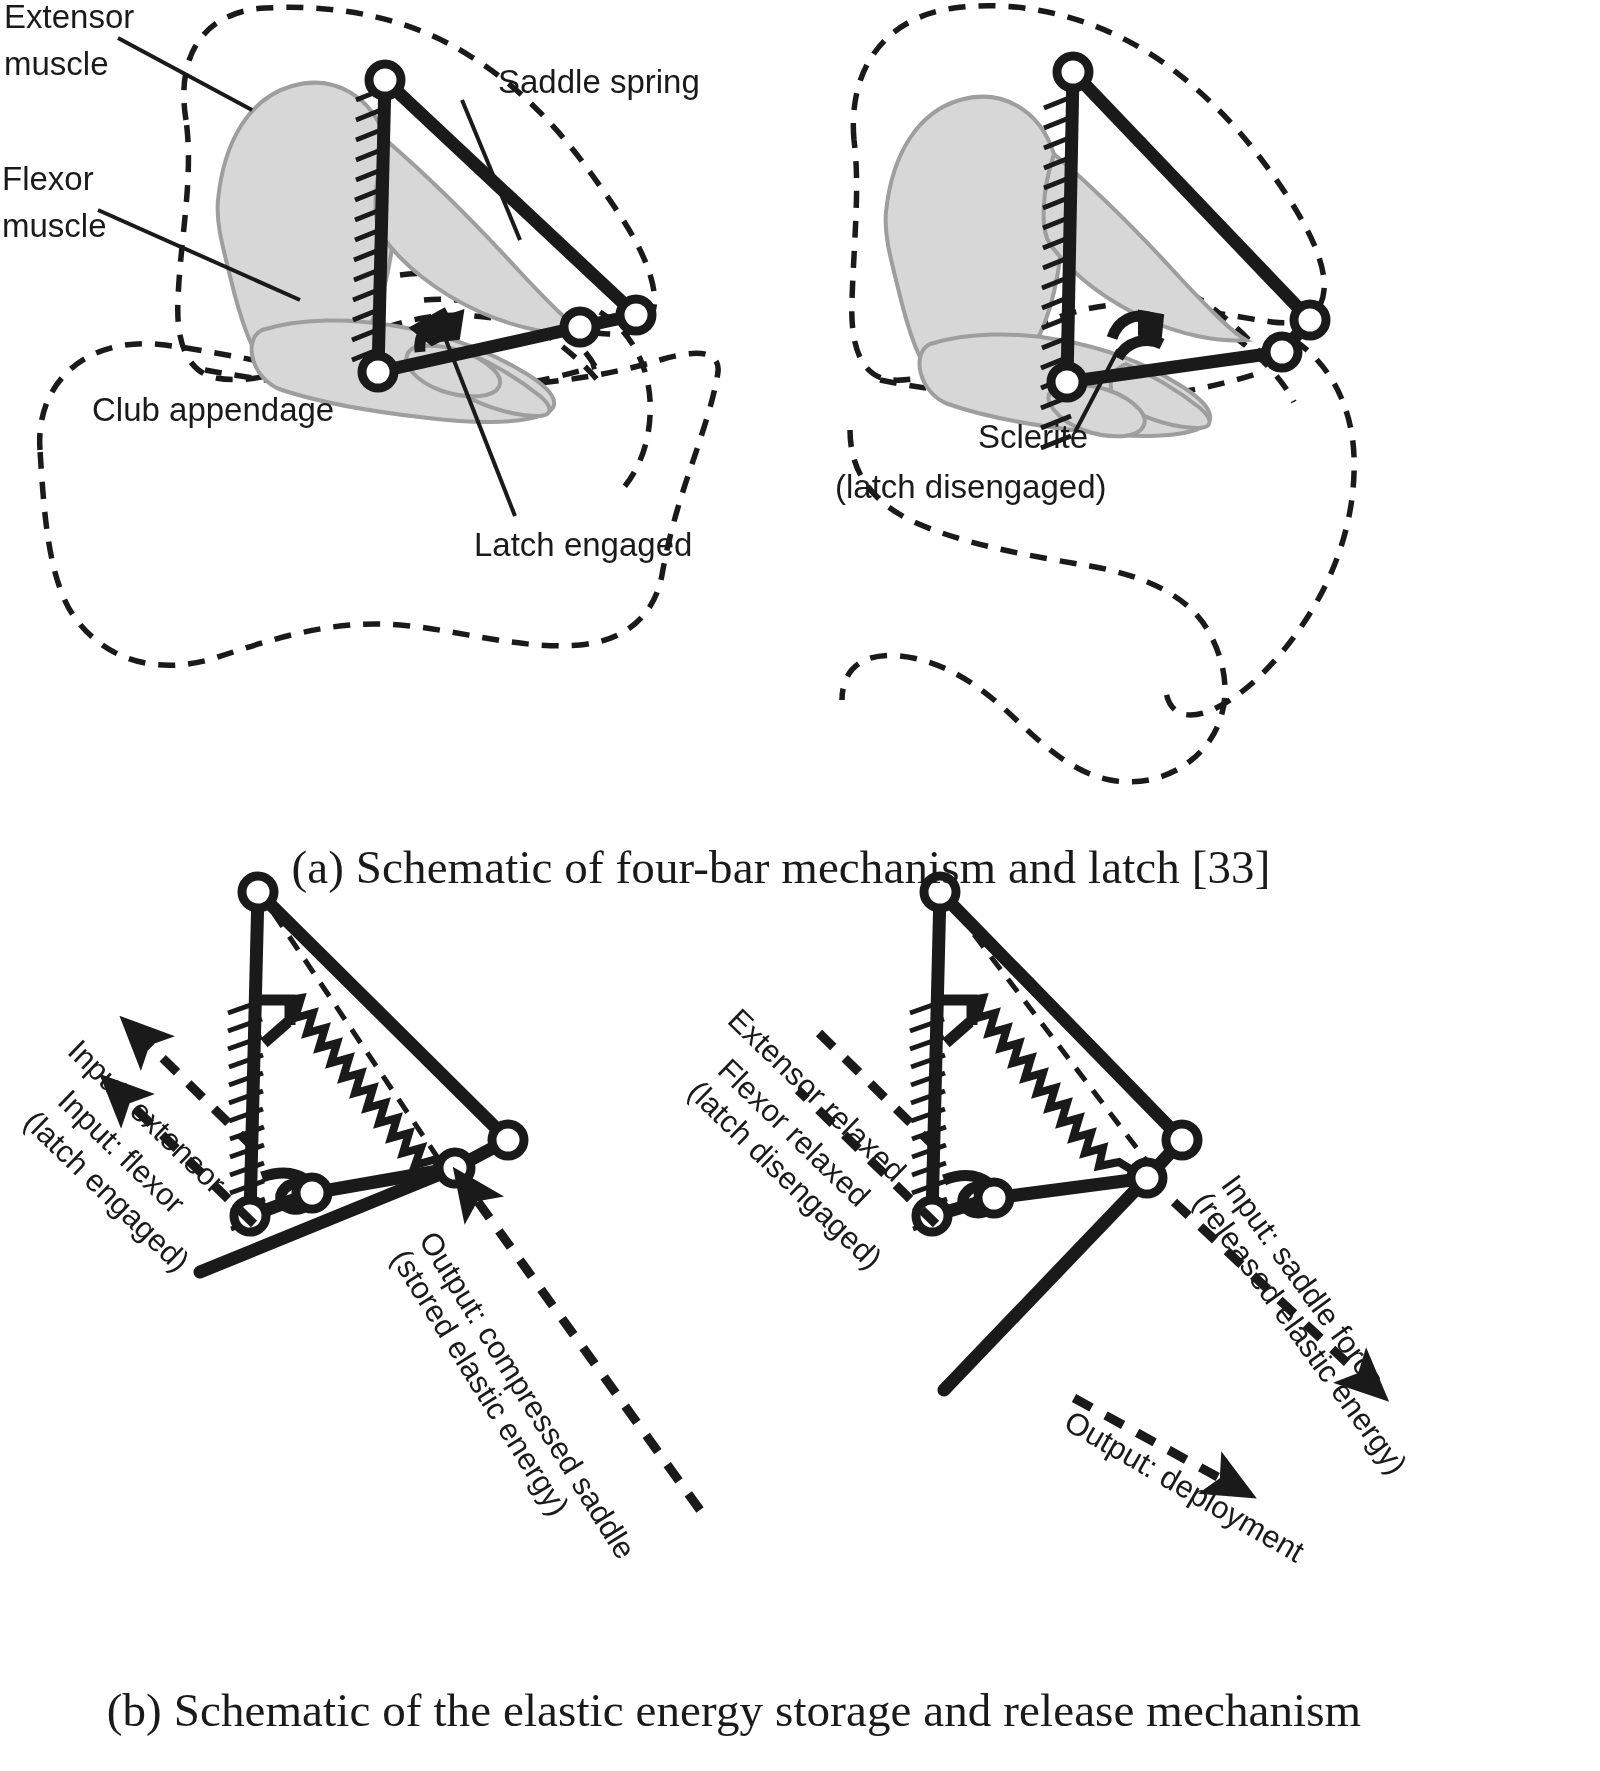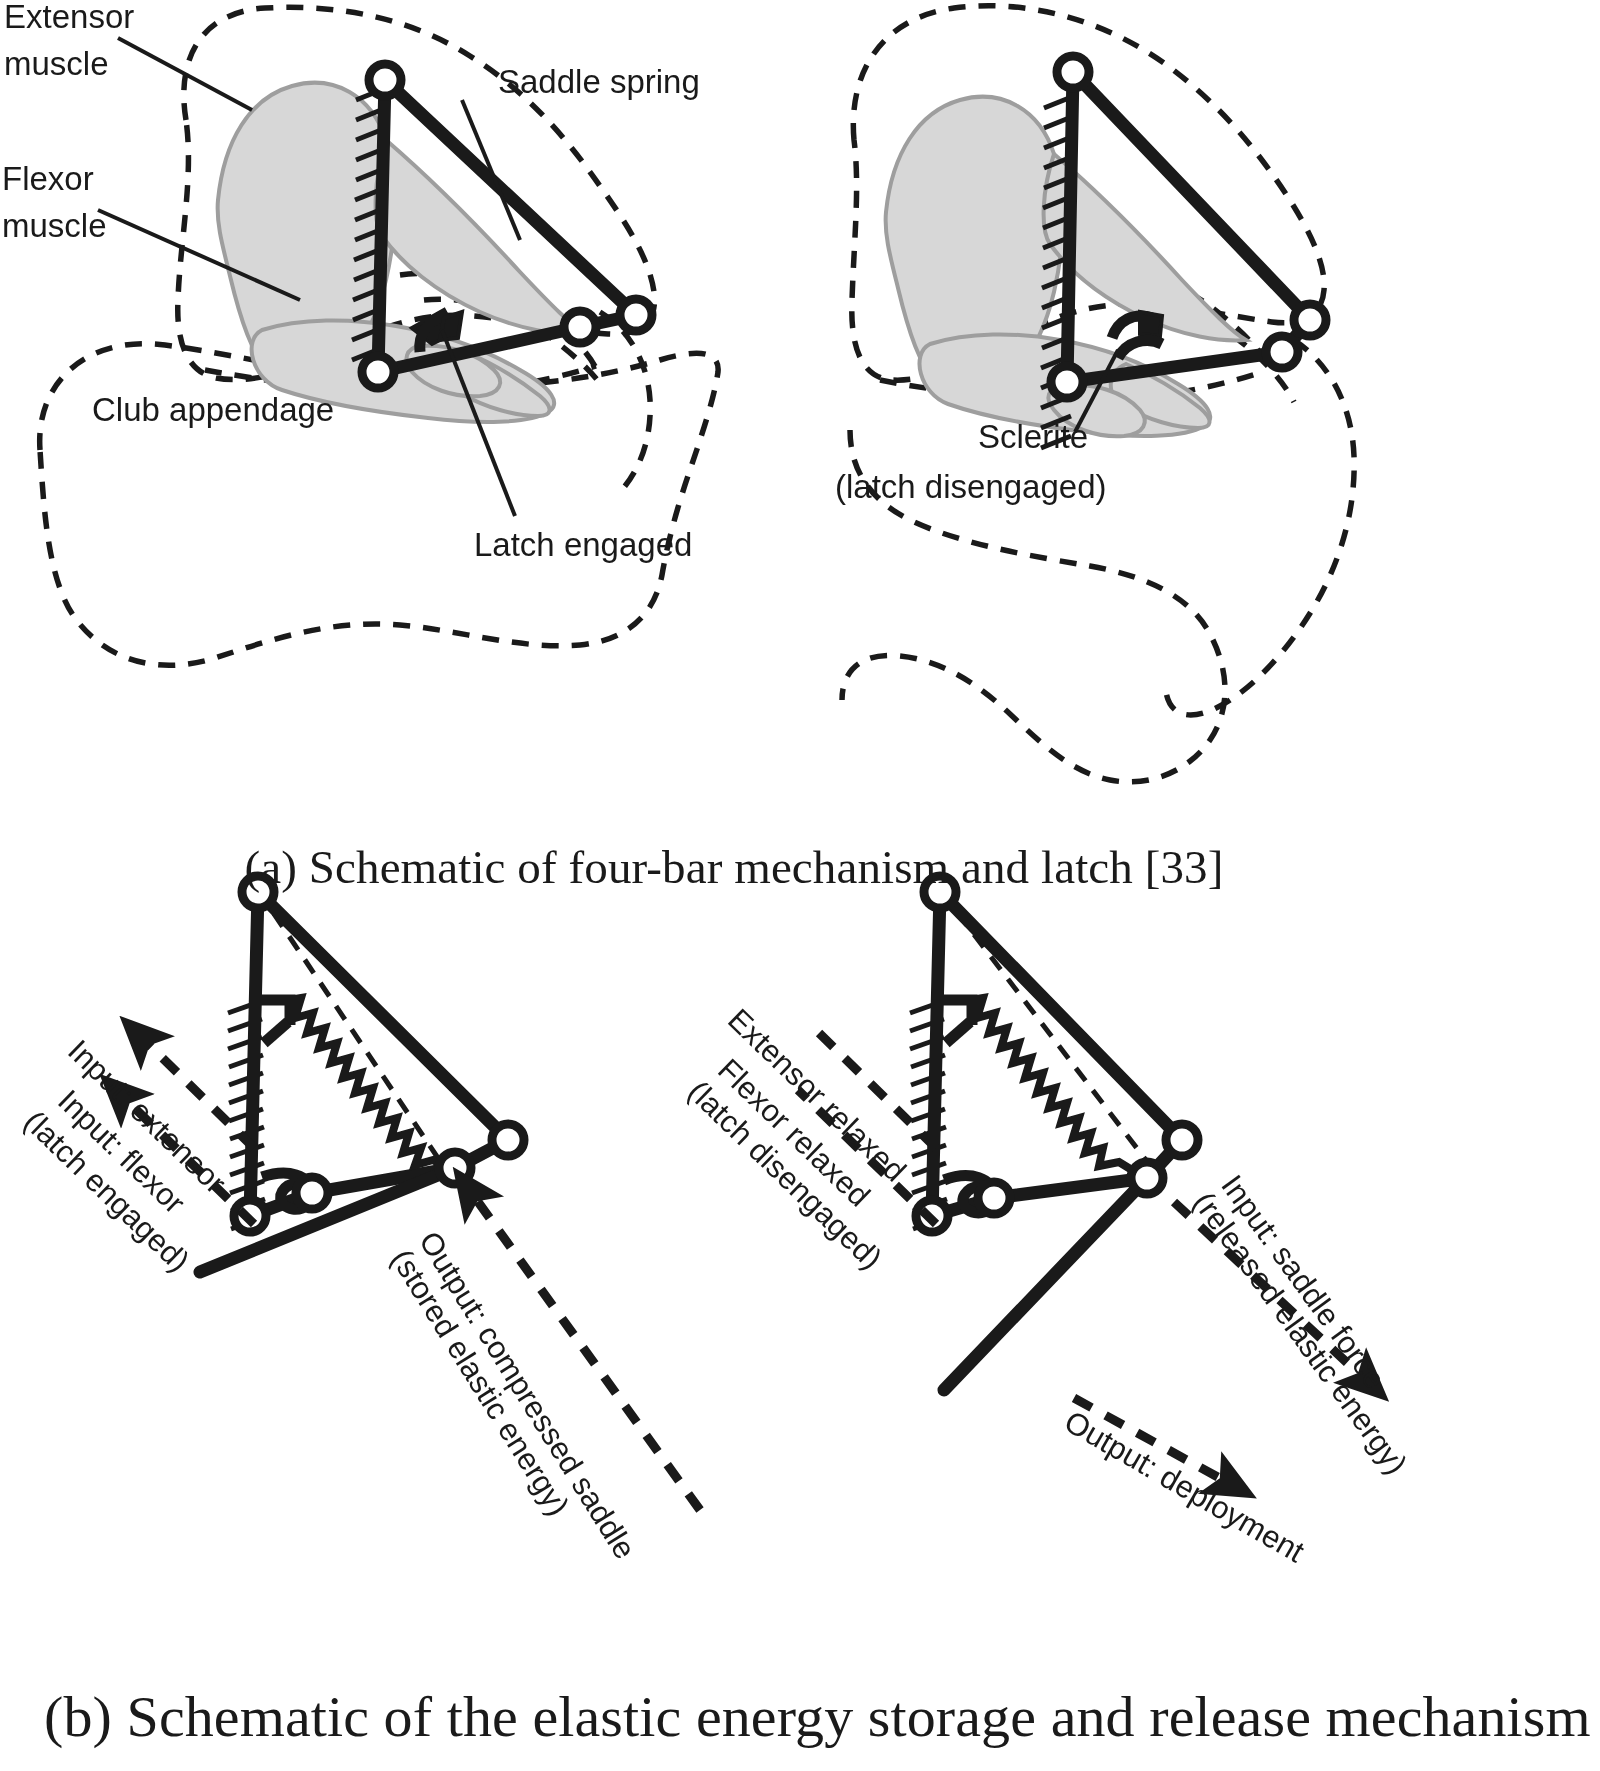--- a/index.html
+++ b/index.html
@@ -1,20 +1,20 @@
 <!DOCTYPE html>
 <html><head>
 <meta charset="utf-8">
 <style>
   html,body{margin:0;padding:0;background:#fff;}
   body{width:1600px;height:1771px;position:relative;font-family:"Liberation Sans",sans-serif;color:#1a1a1a;overflow:hidden;}
   #fig{position:absolute;left:0;top:0;width:1468px;height:1771px;}
   .cap{position:absolute;width:100%;text-align:center;font-family:"Liberation Serif",serif;color:#1a1a1a;white-space:nowrap;}
-  #cap-a{top:840px;font-size:47px;letter-spacing:.1px;}
-  #cap-b{top:1683px;font-size:58px;letter-spacing:.1px;padding-left:44px;}
+  #cap-a{top:840px;font-size:47px;letter-spacing:.1px;margin-left:47px;}
+  #cap-b{top:1683px;font-size:47px;letter-spacing:.1px;}
   svg{display:block;}
   .lbl{font-family:"Liberation Sans",sans-serif;font-size:33px;fill:#1a1a1a;}
   .lbl-b{font-family:"Liberation Sans",sans-serif;font-size:31px;fill:#1a1a1a;}
   .ldr{stroke:#1a1a1a;stroke-width:4;fill:none;}
   .outline{stroke:#1a1a1a;stroke-width:5.5;fill:none;stroke-dasharray:17 13;stroke-linecap:butt;}
   .muscle{fill:#d7d7d7;stroke:#9e9e9e;stroke-width:4;}
   .bar{stroke:#1a1a1a;stroke-width:13;fill:none;stroke-linecap:round;}
   .pin{fill:#fff;stroke:#1a1a1a;stroke-width:9;}
   .hatch{stroke:#1a1a1a;stroke-width:5;}
   .dashthin{stroke:#1a1a1a;stroke-width:5;fill:none;stroke-dasharray:16 12;}

